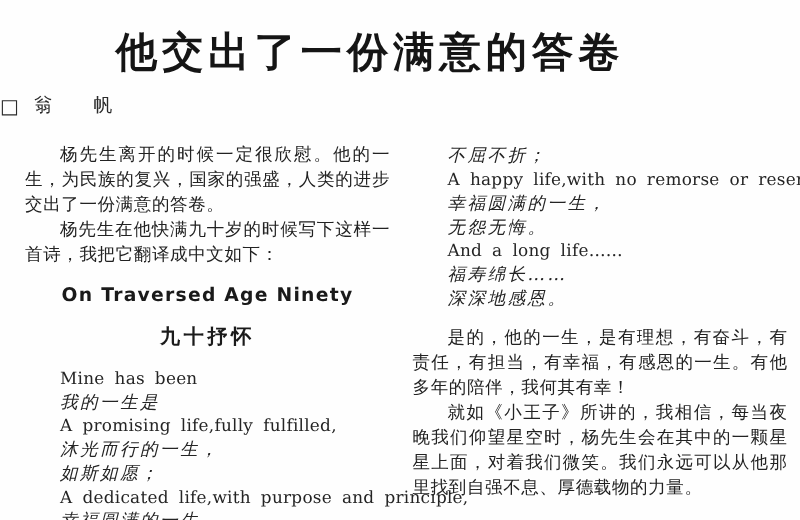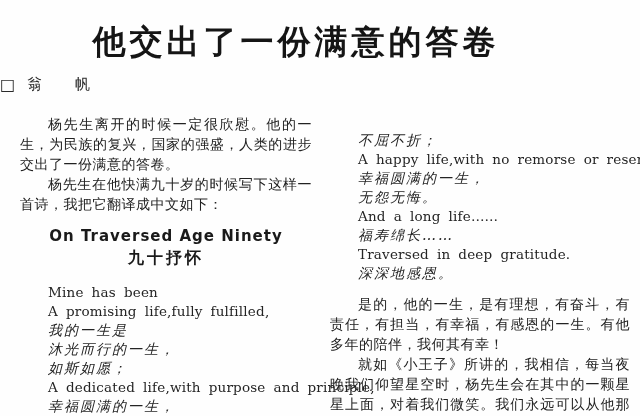--- a/index.html
+++ b/index.html
@@ -63,32 +63,32 @@
   .poem-head-en {
     margin-top: 13px;
     text-align: center;
     font-family: "DejaVu Sans", "Liberation Sans", sans-serif;
     font-weight: bold;
     font-size: 15px;
     letter-spacing: 1px;
     color: #1a1a1a;
   }
   .poem-head-zh {
-    margin-top: 3px;
+    margin-top: 14px;
     text-align: center;
     font-weight: bold;
     font-size: 16px;
     letter-spacing: 3px;
     color: #1a1a1a;
   }
   .poem {
     margin: 14px 0 0 28px;
   }
   .col-right .poem {
-    margin-top: 17px;
+    margin-top: 2px;
   }
   .poem-line {
     line-height: 19px;
     white-space: nowrap;
   }
   .poem-line.en {
     font-size: 13.5px;
     word-spacing: 3.5px;
     letter-spacing: 0.2px;
     color: #242424;
@@ -118,38 +118,37 @@
 
     <div class="col-left">
       <p class="para">杨先生离开的时候一定很欣慰。他的一生，为民族的复兴，国家的强盛，人类的进步交出了一份满意的答卷。</p>
       <p class="para">杨先生在他快满九十岁的时候写下这样一首诗，我把它翻译成中文如下：</p>
 
       <div class="poem-head-en">On Traversed Age Ninety</div>
       <div class="poem-head-zh">九十抒怀</div>
 
       <div class="poem">
         <div class="poem-line en">Mine has been</div>
+        <div class="poem-line zh">我的一生是</div>
         <div class="poem-line en">A promising life,fully fulfilled,</div>
-        <div class="poem-line zh">我的一生是</div>
         <div class="poem-line zh">沐光而行的一生，</div>
         <div class="poem-line zh">如斯如愿；</div>
         <div class="poem-line en">A dedicated life,with purpose and principle,</div>
         <div class="poem-line zh">幸福圆满的一生，</div>
       </div>
     </div>
 
     <div class="col-right">
       <div class="poem">
         <div class="poem-line zh">不屈不折；</div>
         <div class="poem-line en">A happy life,with no remorse or resentment,</div>
         <div class="poem-line zh">幸福圆满的一生，</div>
         <div class="poem-line zh">无怨无悔。</div>
         <div class="poem-line en">And a long life……</div>
         <div class="poem-line zh">福寿绵长……</div>
-        <div class="poem-line en">Traversed in deep gratitude.</div>
         <div class="poem-line zh">深深地感恩。</div>
       </div>
 
       <div class="paras">
         <p class="para">是的，他的一生，是有理想，有奋斗，有责任，有担当，有幸福，有感恩的一生。有他多年的陪伴，我何其有幸！</p>
         <p class="para">就如《小王子》所讲的，我相信，每当夜晚我们仰望星空时，杨先生会在其中的一颗星星上面，对着我们微笑。我们永远可以从他那里找到自强不息、厚德载物的力量。</p>
       </div>
     </div>
 
   </div>

